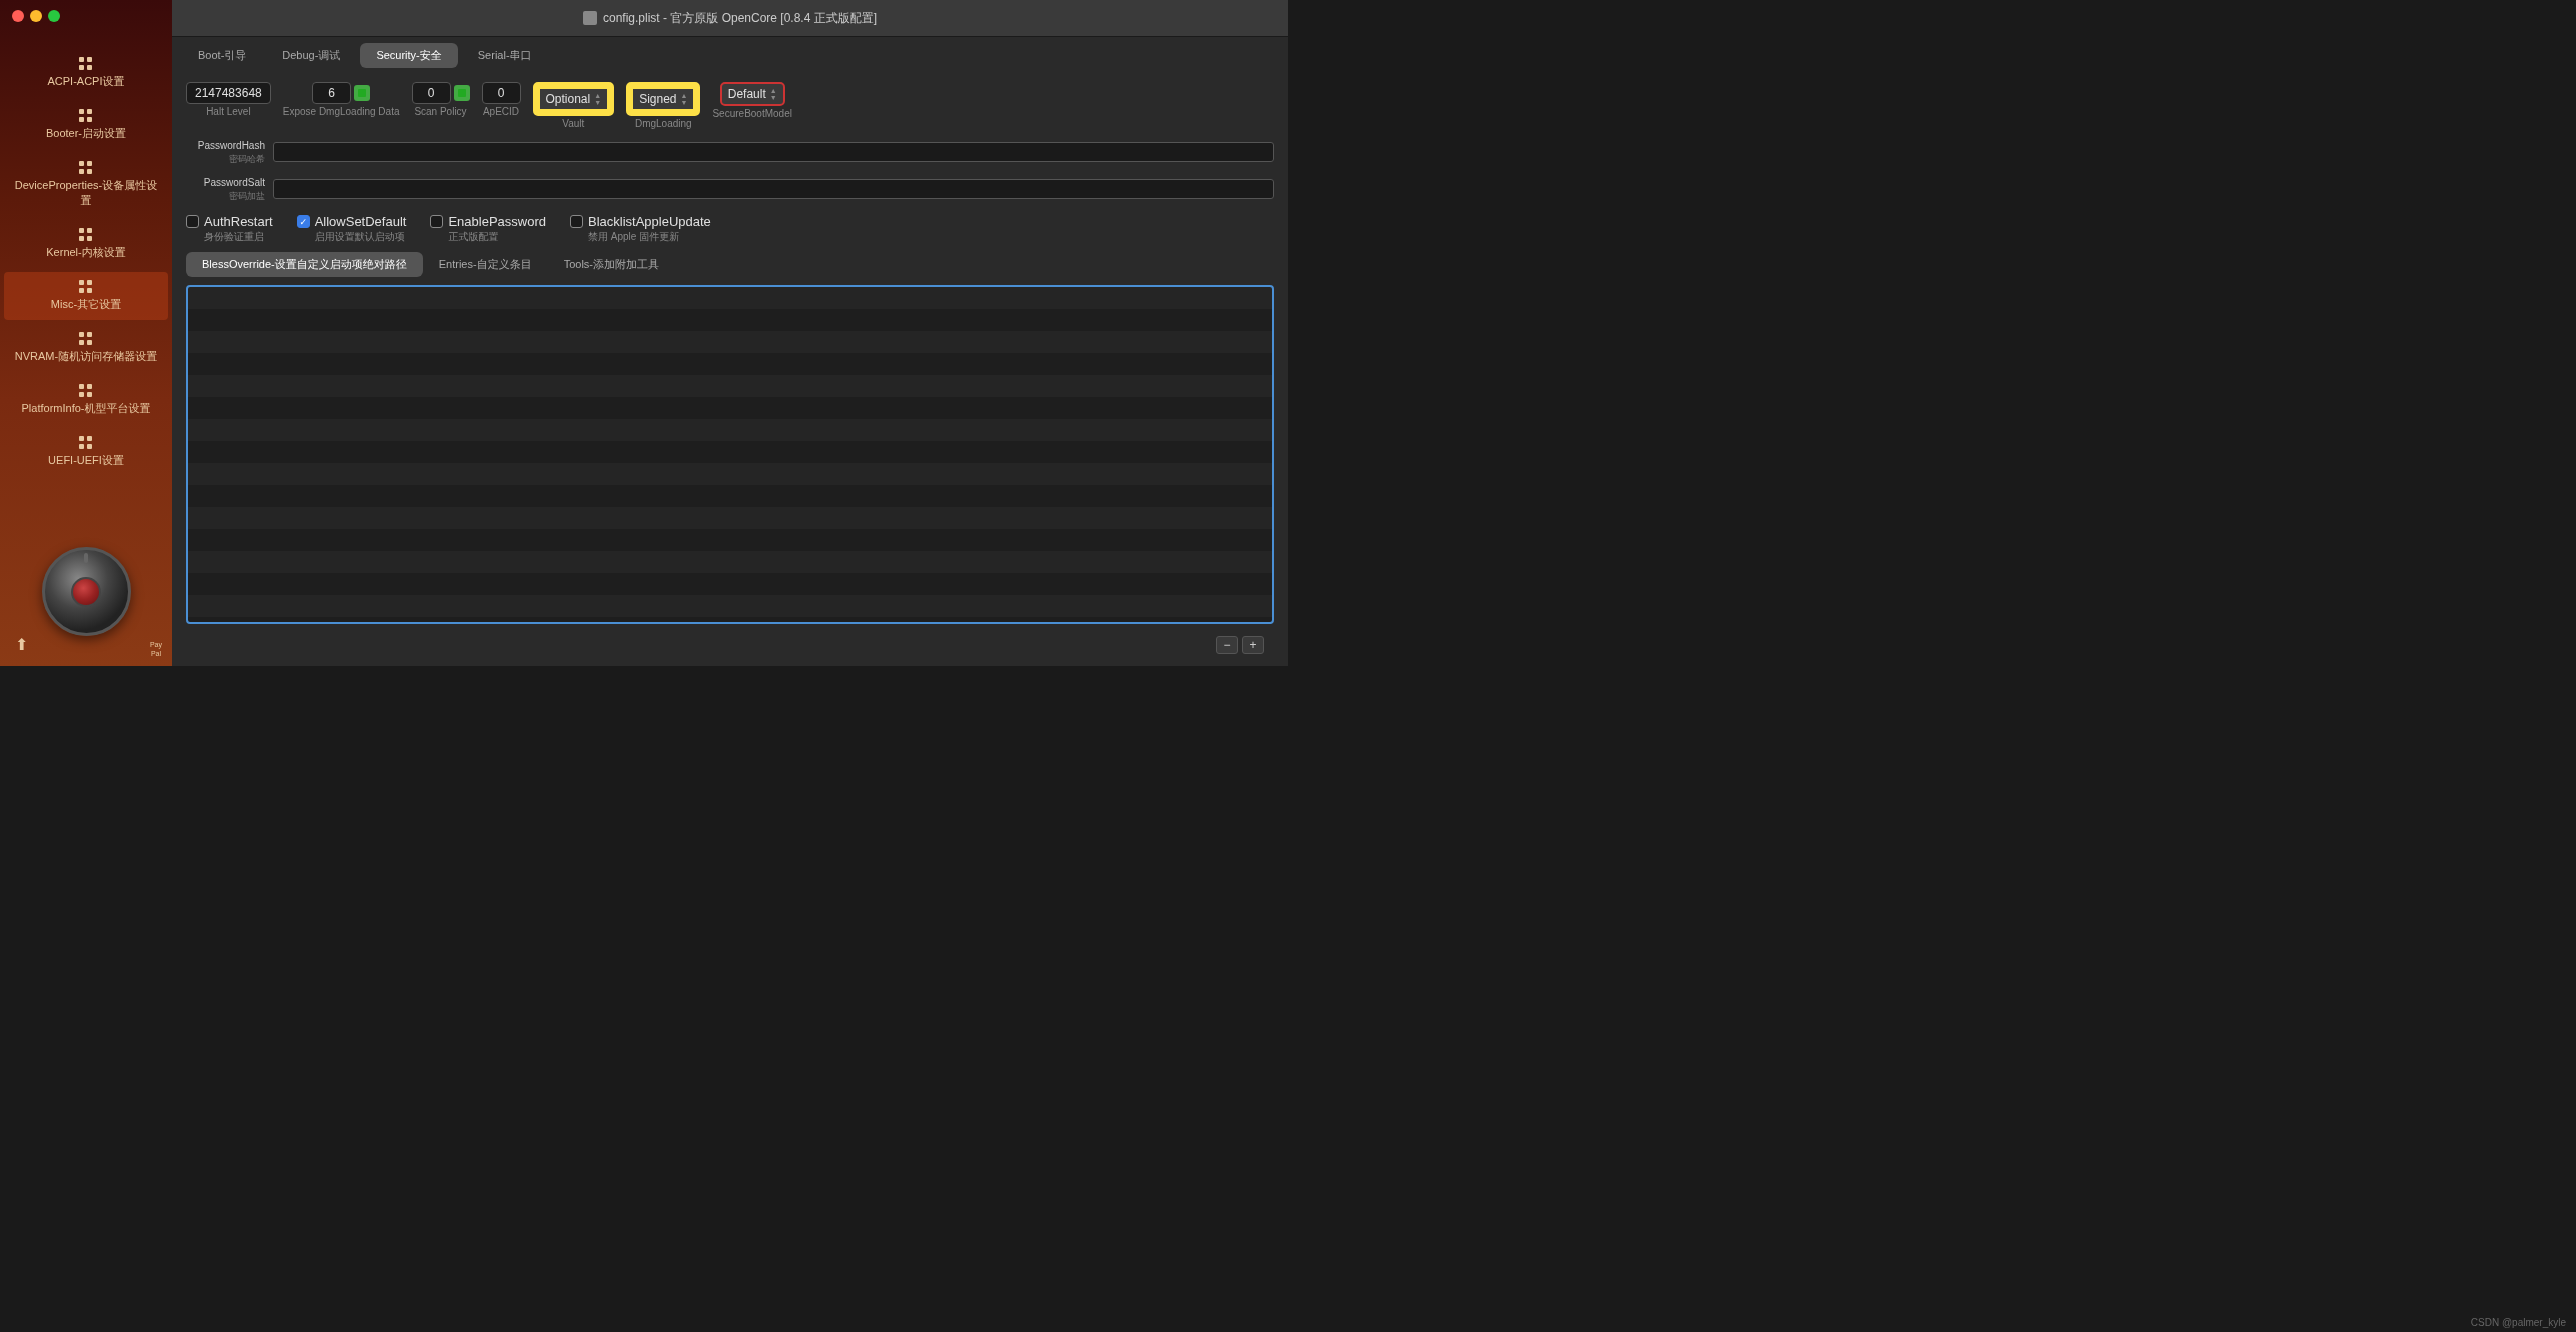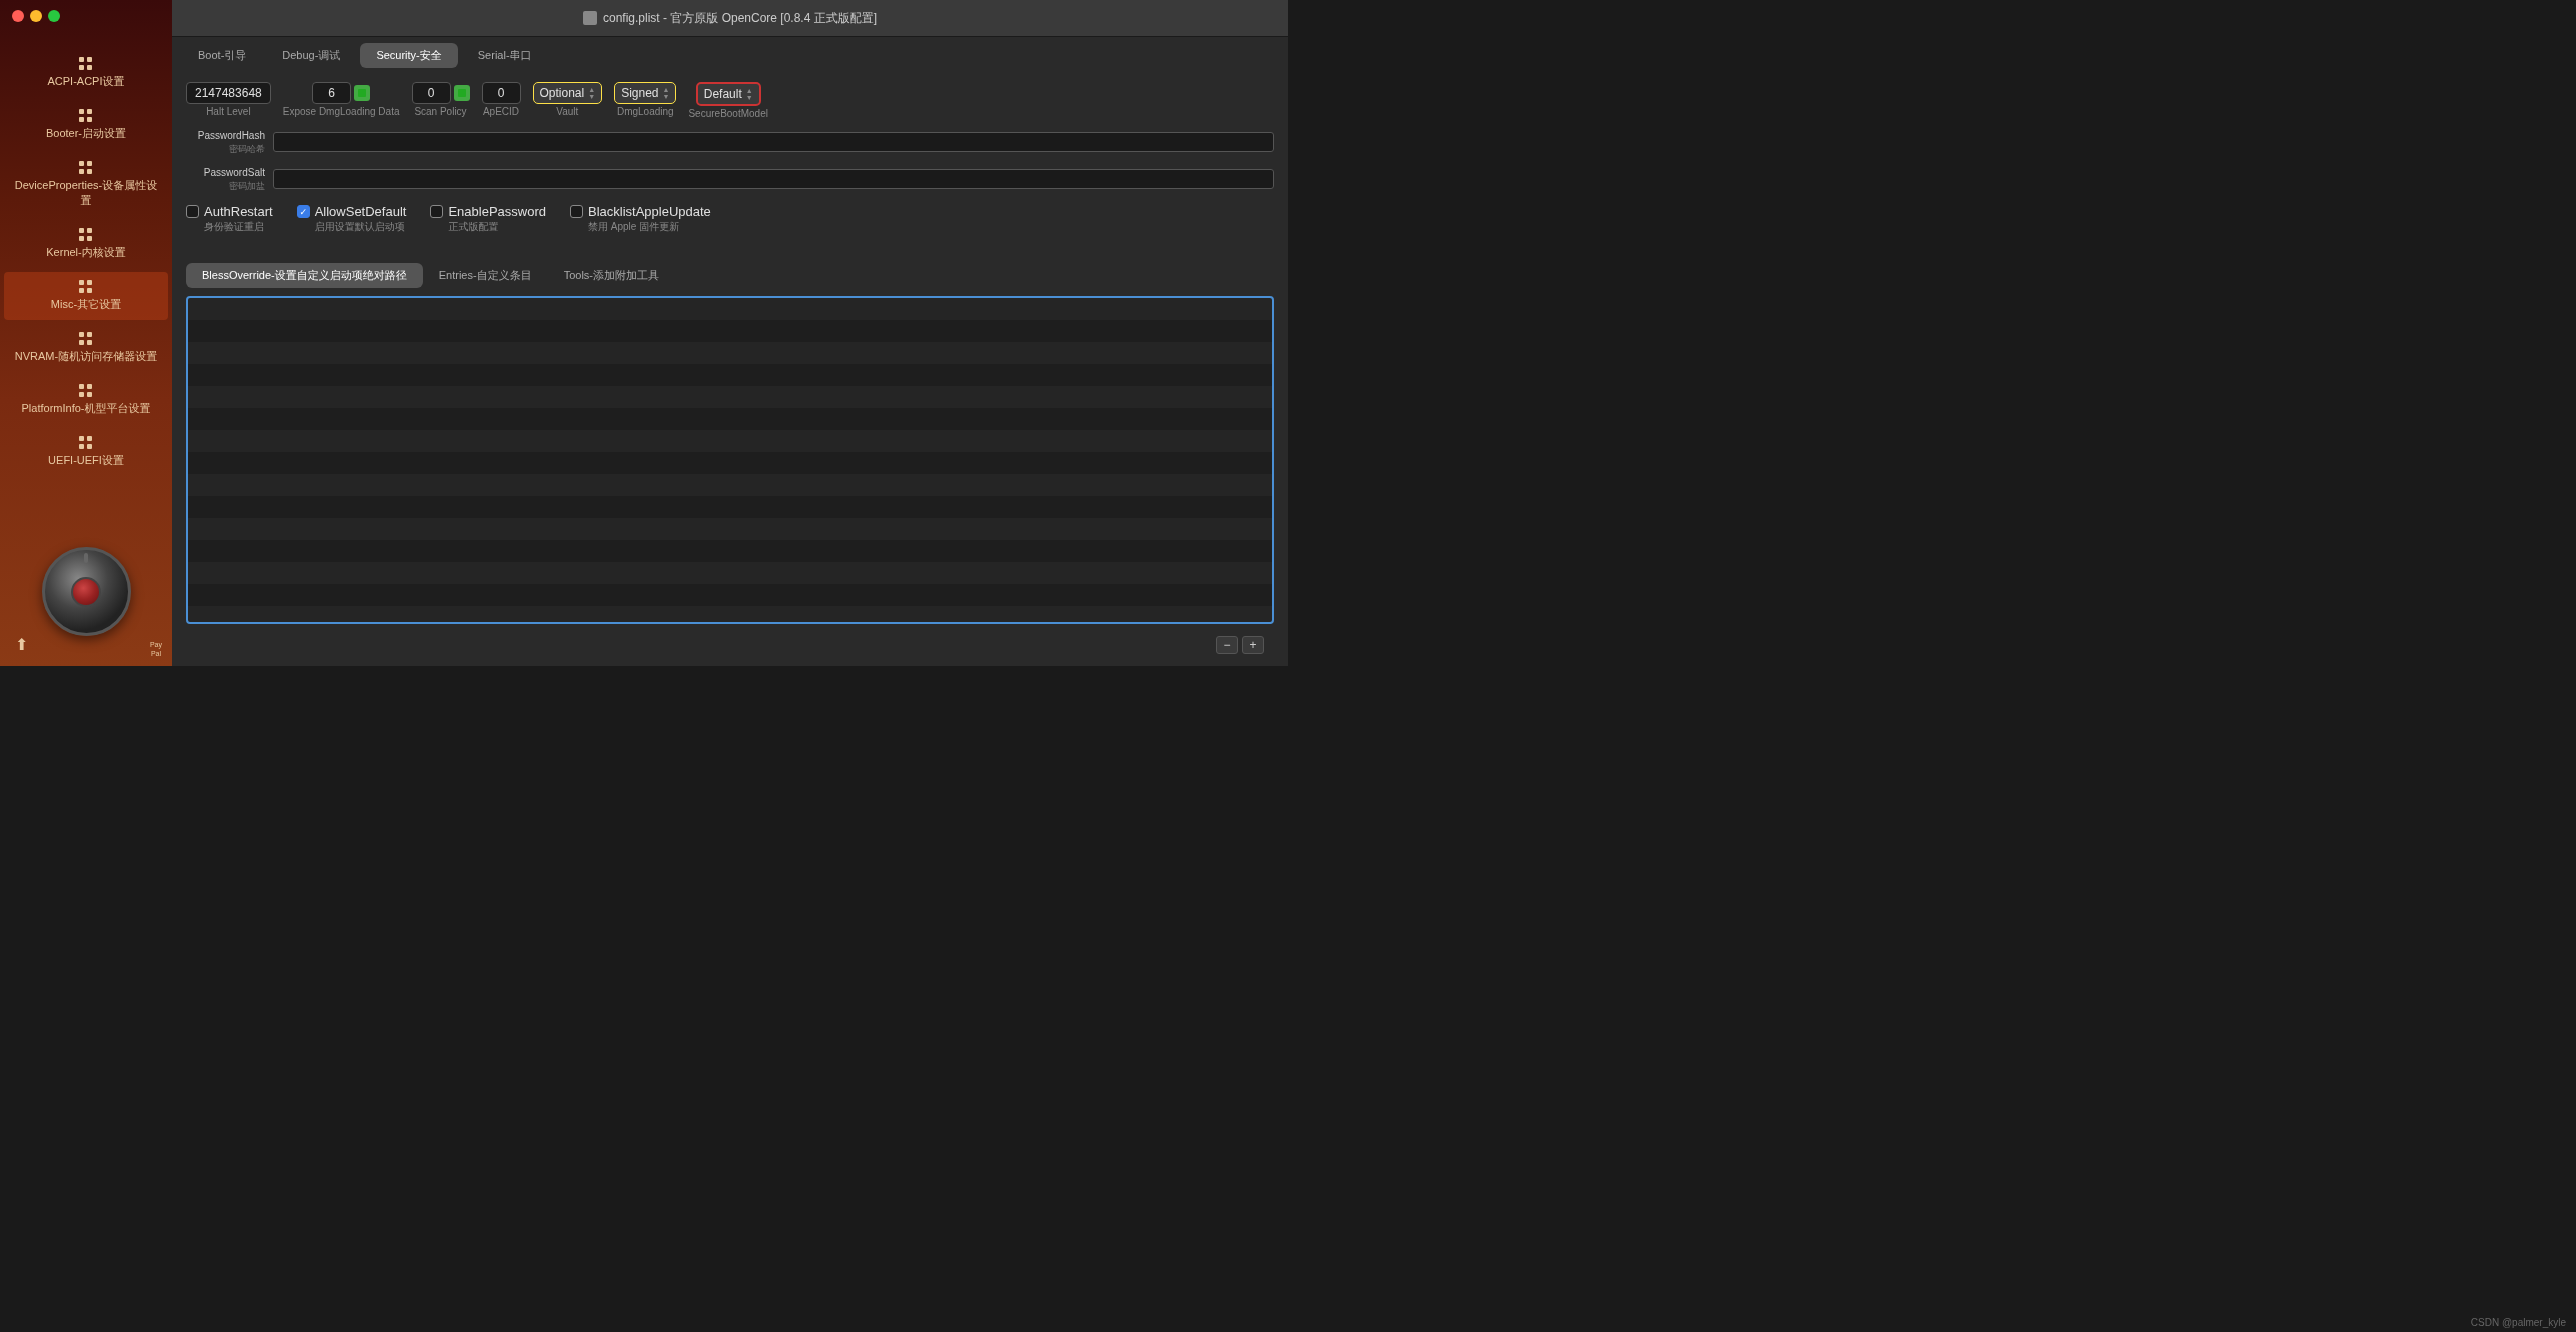--- a/index.html
+++ b/index.html
@@ -248,21 +248,21 @@
       border-radius: 3px;
       display: flex;
       align-items: center;
       justify-content: center;
     }
 
     .select-control {
       display: flex;
       align-items: center;
       background: #3a3a3a;
-      border: 1px solid #fde047;
+      border: 7px solid #fde047;
       border-radius: 5px;
       padding: 3px 6px;
       color: #e0e0e0;
       font-size: 12px;
       gap: 4px;
       cursor: pointer;
     }
 
     .select-arrows {
       display: flex;
@@ -362,21 +362,20 @@
       gap: 0;
       border-bottom: none;
     }
 
     .sub-tab {
       padding: 5px 16px;
       font-size: 11px;
       cursor: pointer;
       color: #aaa;
       border-radius: 6px;
-      margin-top: 21px;
     }
 
     .sub-tab.active {
       background: #555;
       color: #fff;
     }
 
     
     .table-area {
       flex: 1;

